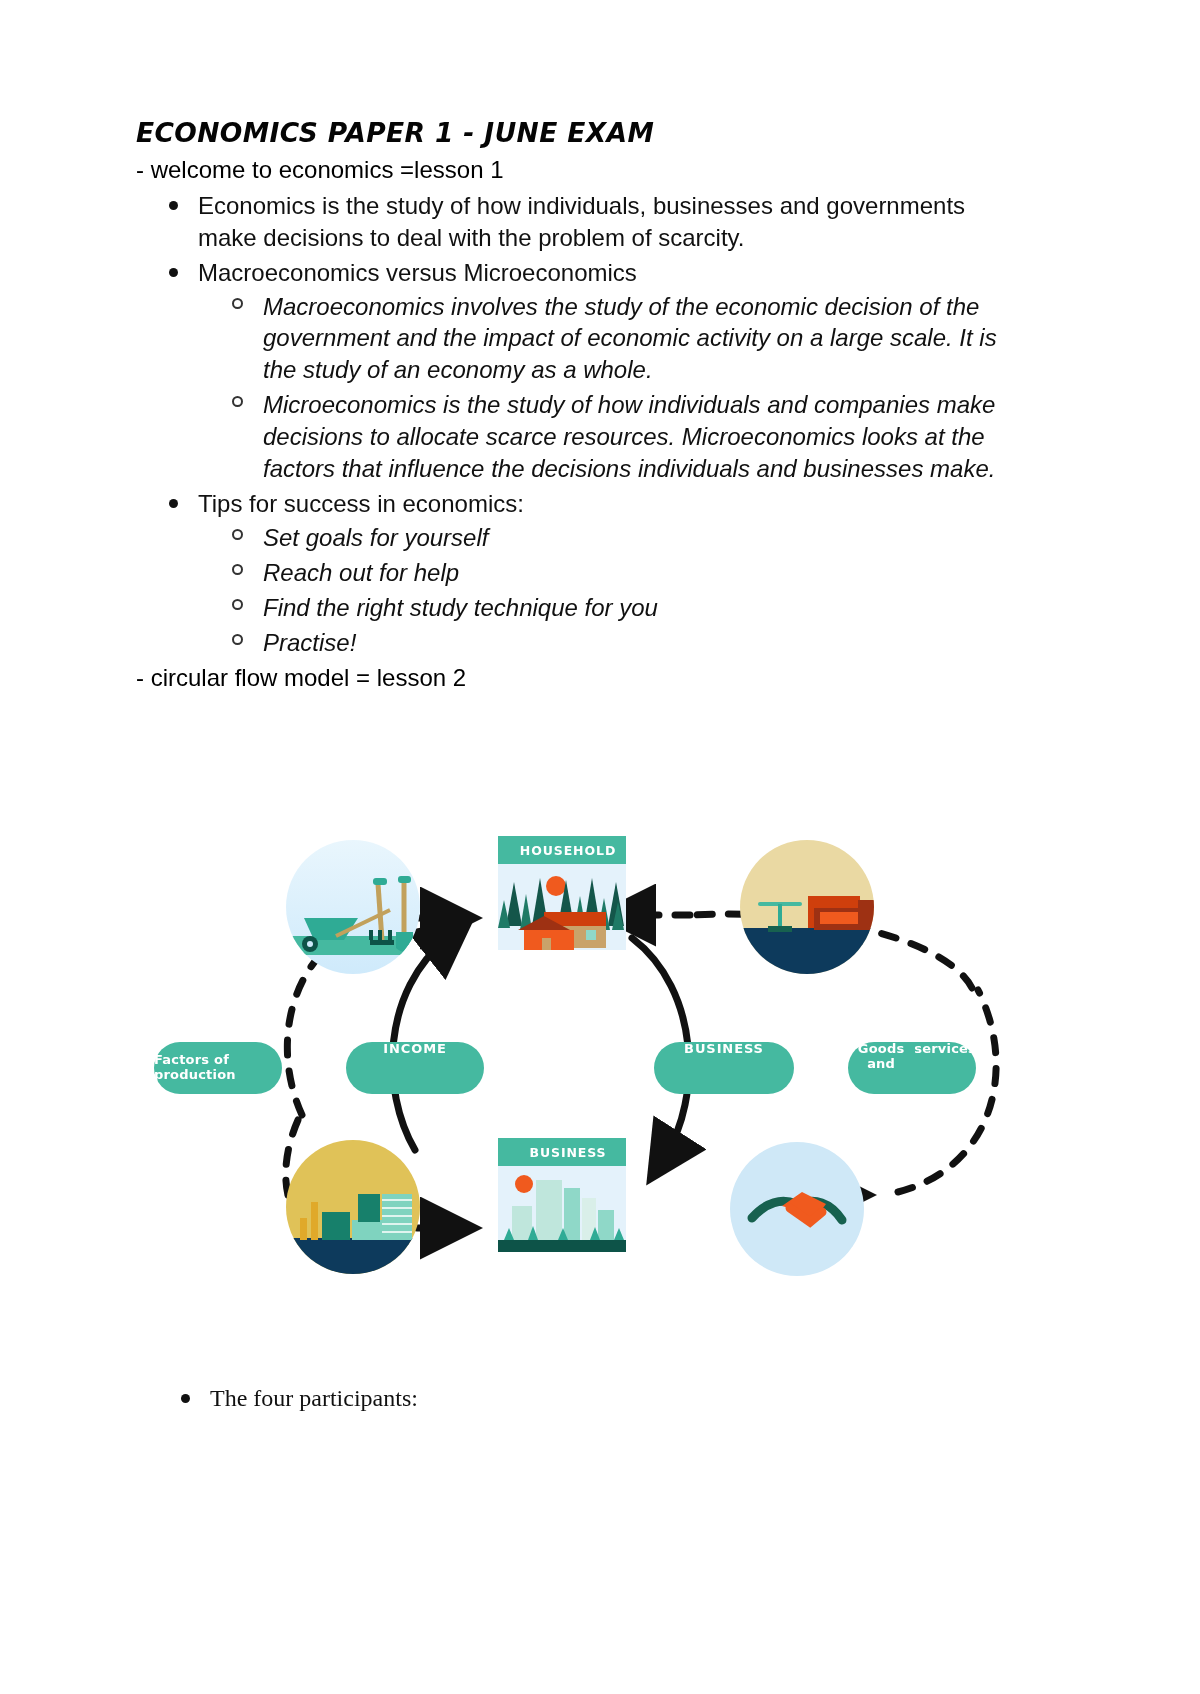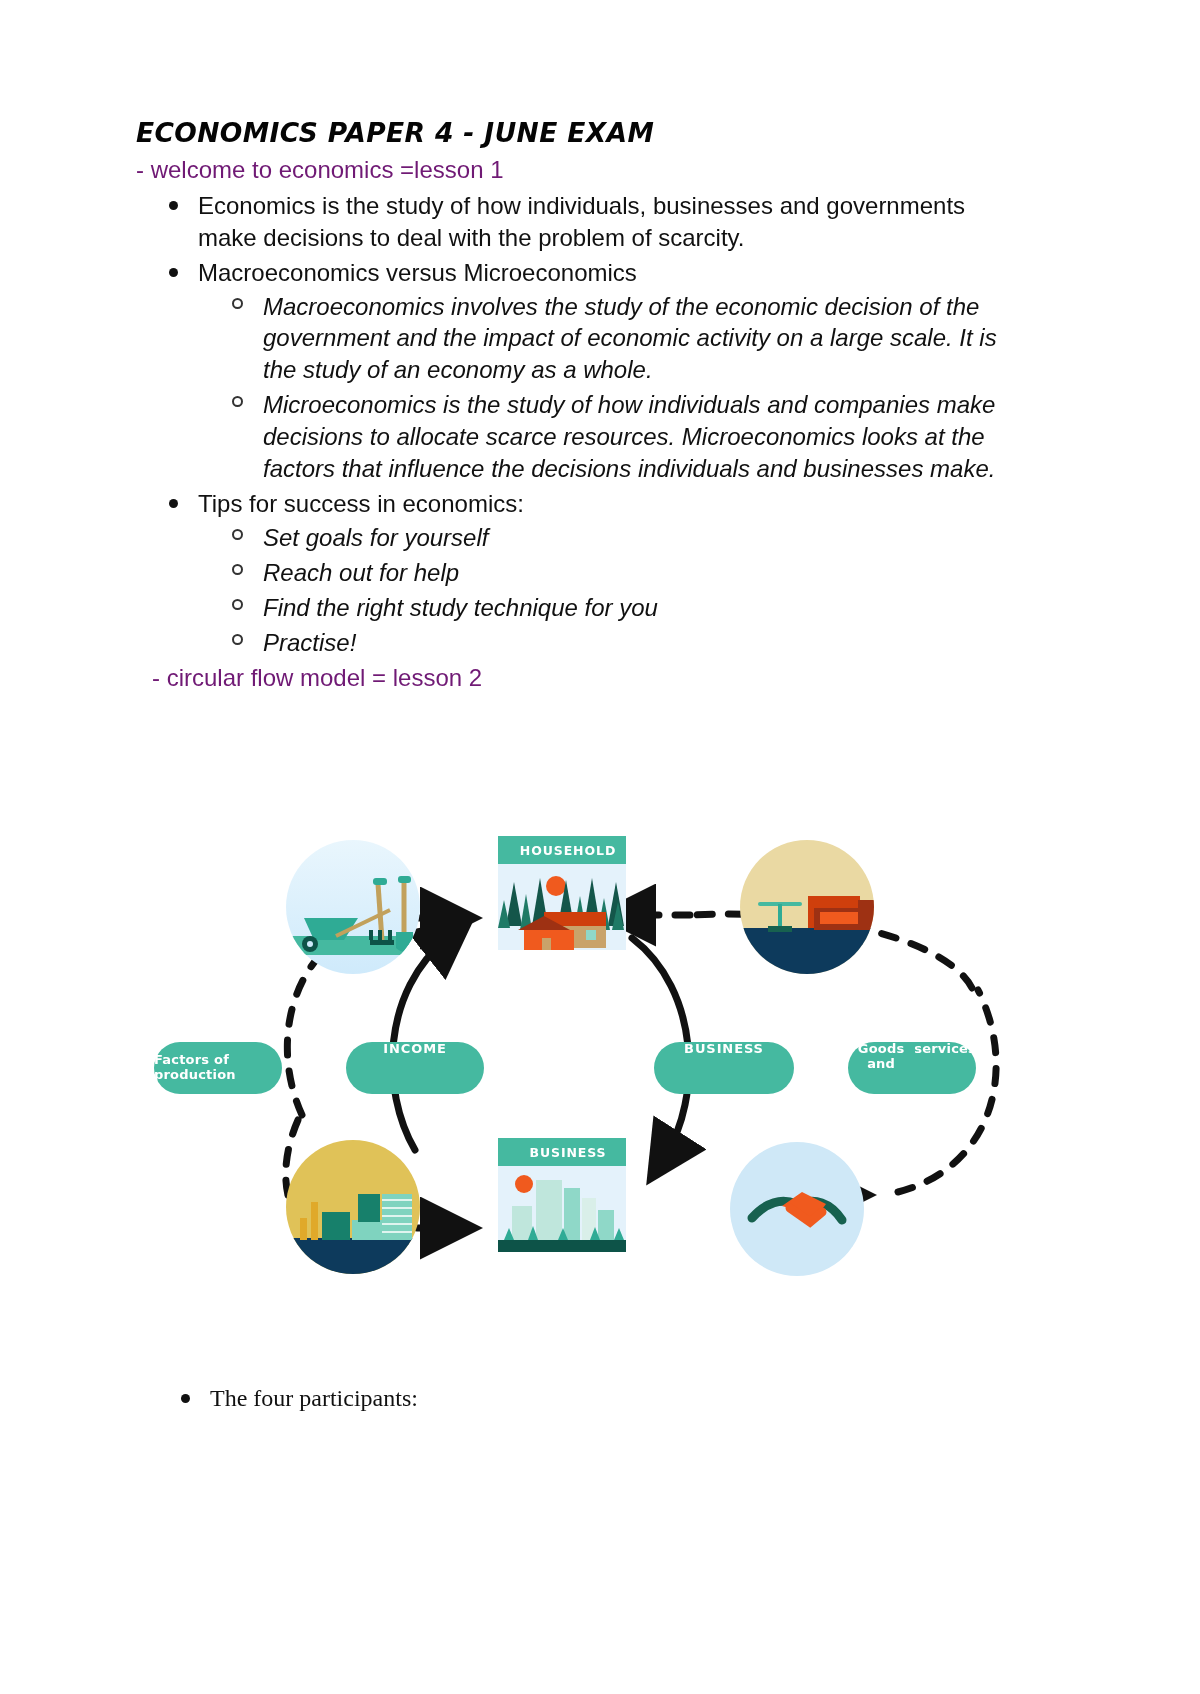--- a/index.html
+++ b/index.html
@@ -11,21 +11,21 @@
   .page{position:absolute;inset:0;background:#fff;}
 
   
   .notes{position:absolute;left:136px;top:118px;width:880px;}
   .title{
     font-size:26.5px;font-weight:bold;font-style:italic;
     letter-spacing:.4px;color:#050505;line-height:1.1;
     margin:0 0 8px 0;font-family:"DejaVu Sans",sans-serif;
   }
   .dashline{
-    font-size:24px;line-height:1.28;color:#701a75;margin:0 0 2px 0;
+    font-size:24px;line-height:1.28;color:#000000;margin:0 0 2px 0;
     font-weight:300;
   }
   ul.lvl1{list-style:none;margin:4px 0 0 0;padding:0 0 0 62px;}
   ul.lvl1>li{
     position:relative;font-size:24px;line-height:1.33;
     margin:0 0 3px 0;font-weight:300;color:#111;
   }
   ul.lvl1>li>.b1{
     position:absolute;left:-29px;top:.46em;width:9px;height:9px;
     background:#111;border-radius:50%;
@@ -66,21 +66,21 @@
   .pill.one{font-size:13px;letter-spacing:.9px;}
   .pill.two{font-size:13px;letter-spacing:.2px;}
 </style>
 </head>
 <body>
 
 <div class="page">
 
   <div class="notes">
 
-    <h1 class="title">ECONOMICS PAPER 4 - JUNE EXAM</h1>
+    <h1 class="title">ECONOMICS PAPER 1 - JUNE EXAM</h1>
 
     <p class="dashline">- welcome to economics =lesson 1</p>
 
     <ul class="lvl1">
 
       <li>
         <span class="b1"></span>
         <span>Economics is the study of how individuals, businesses and governments make decisions to deal with the problem  of scarcity.</span>
       </li>
 
@@ -117,21 +117,21 @@
           </li>
           <li>
             <span class="b2"></span>
             <span>Practise!</span>
           </li>
         </ul>
       </li>
 
     </ul>
 
-    <p class="dashline" style="margin-top:4px;margin-left:16px;">- circular flow model = lesson 2</p>
+    <p class="dashline" style="margin-top:4px;">- circular flow model = lesson 2</p>
   </div>
 
   <div class="diagram">
 
     <svg width="940" height="520" viewBox="0 0 940 520">
       <defs>
         <marker id="ah" markerWidth="9" markerHeight="9" refX="4" refY="4.5" orient="auto">
           <path d="M0,0 L9,4.5 L0,9 z" fill="#111"></path>
         </marker>
       </defs>

